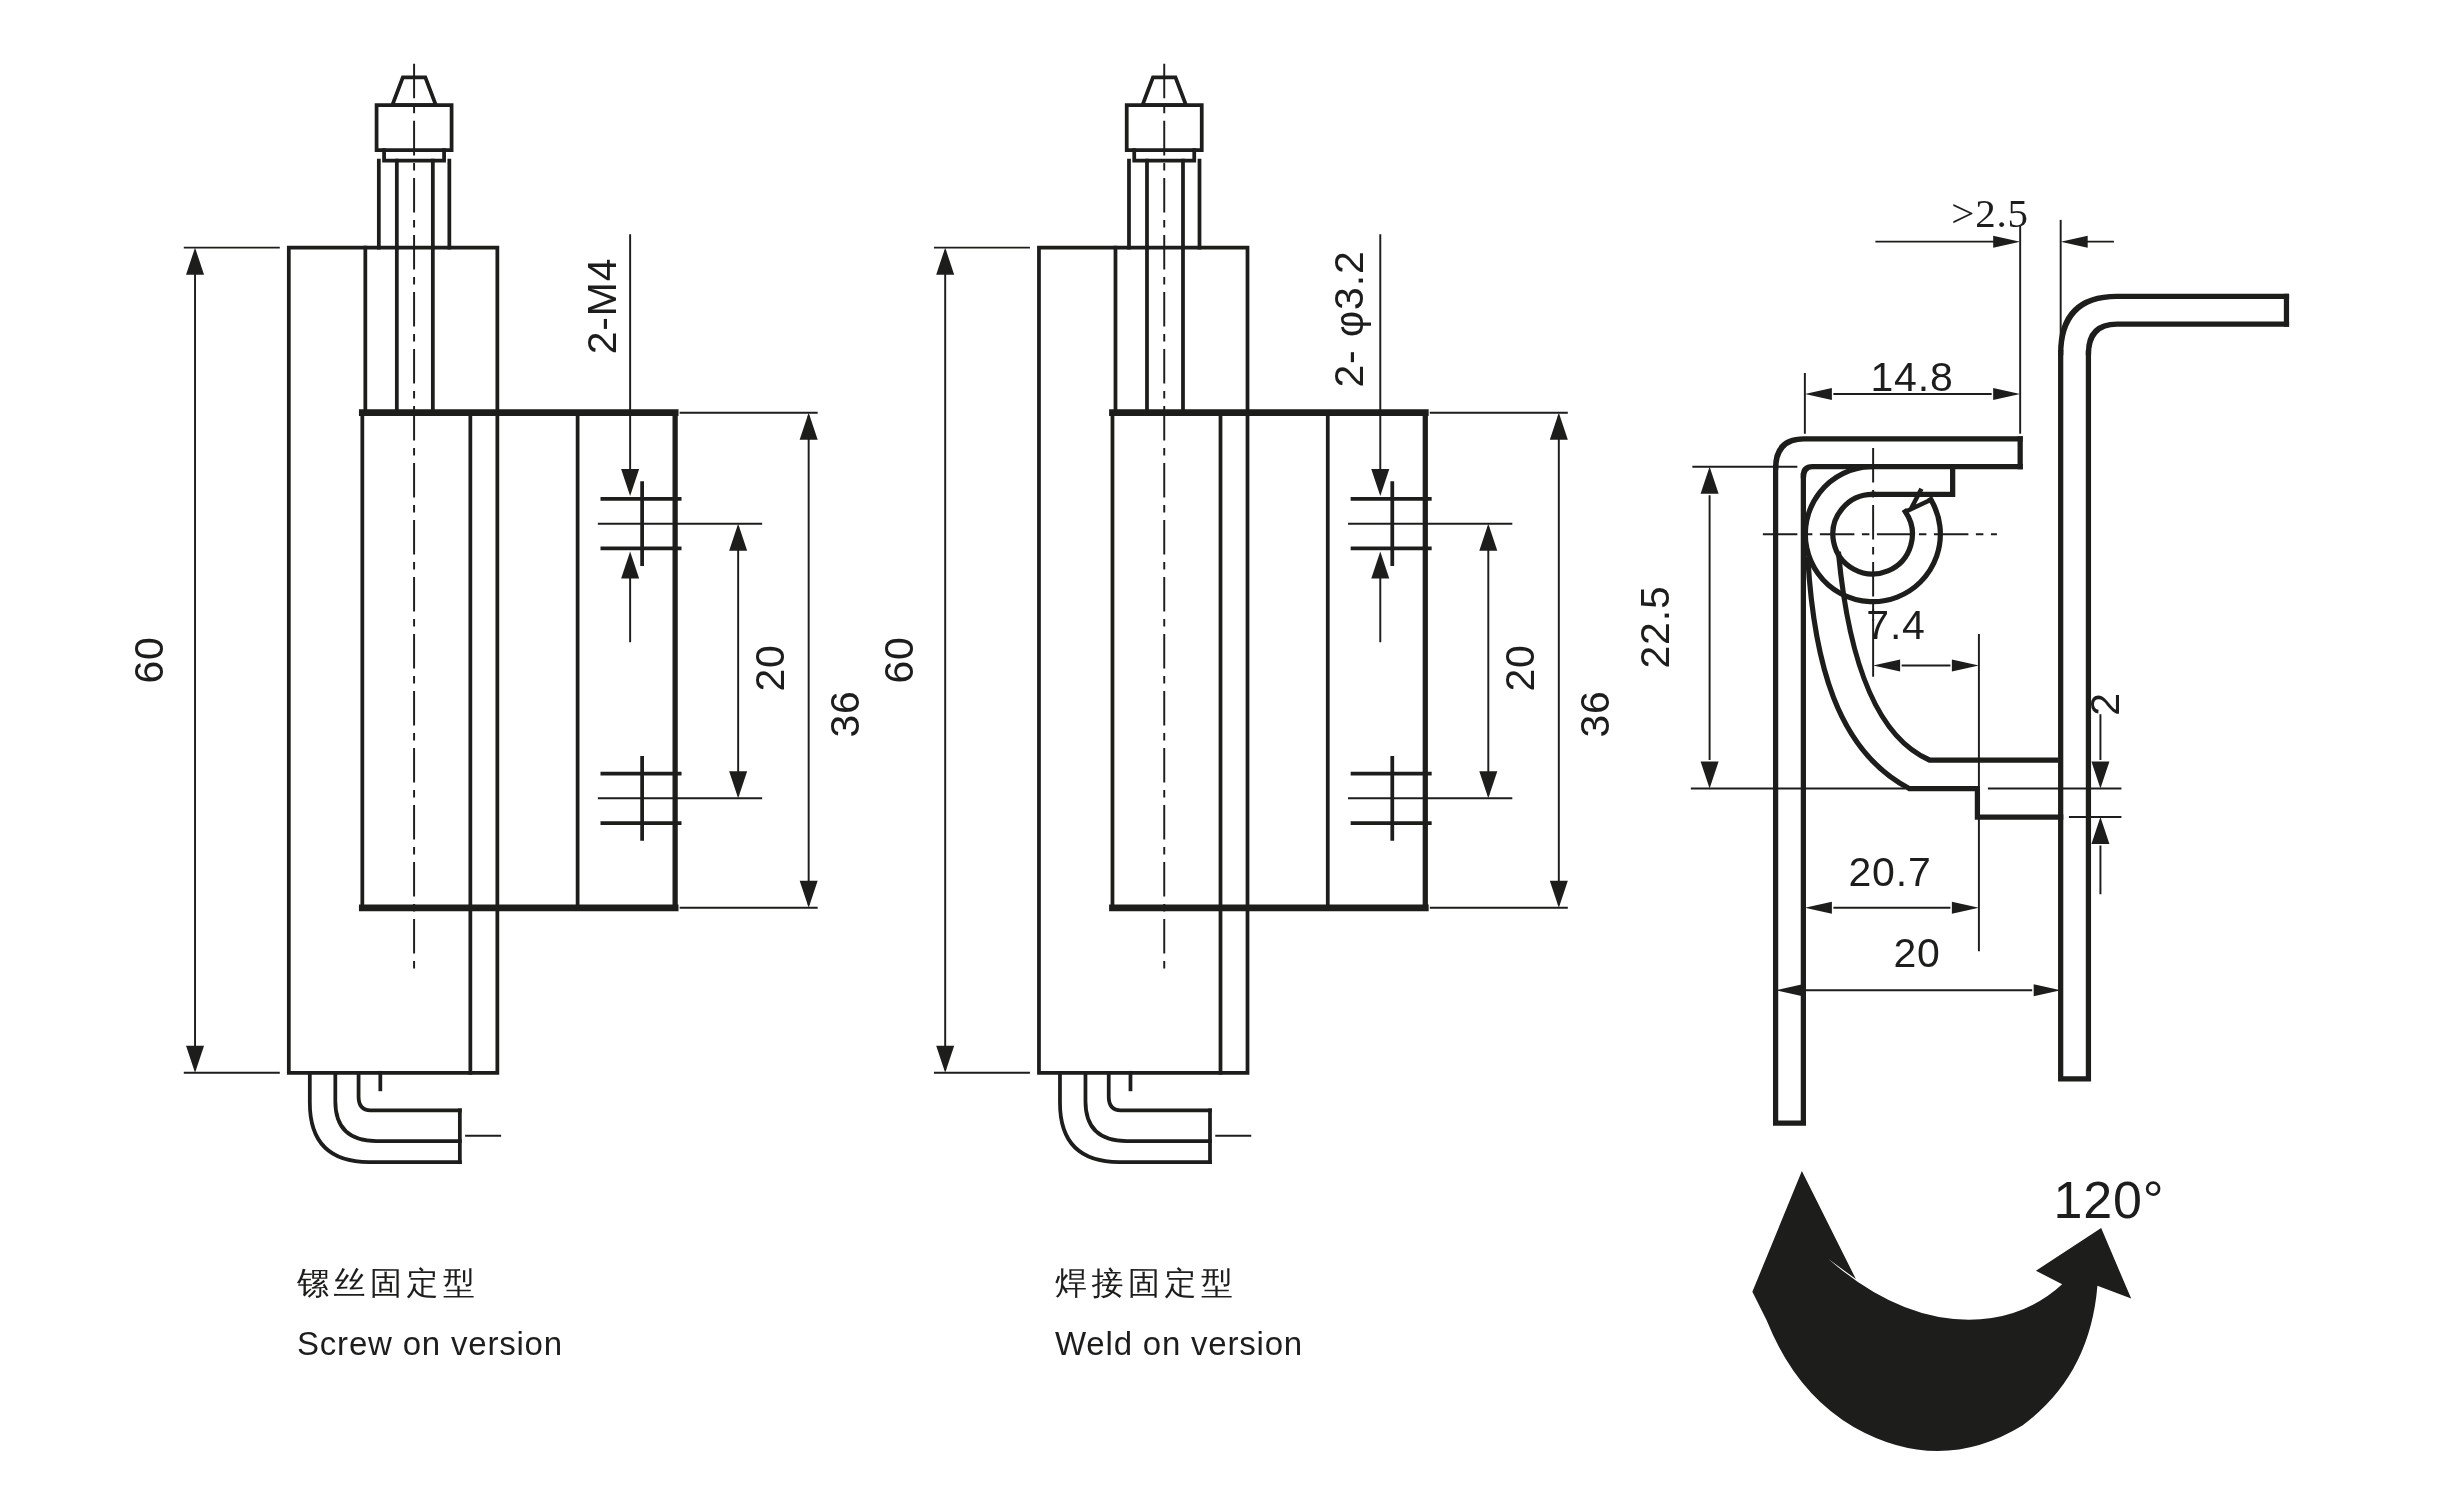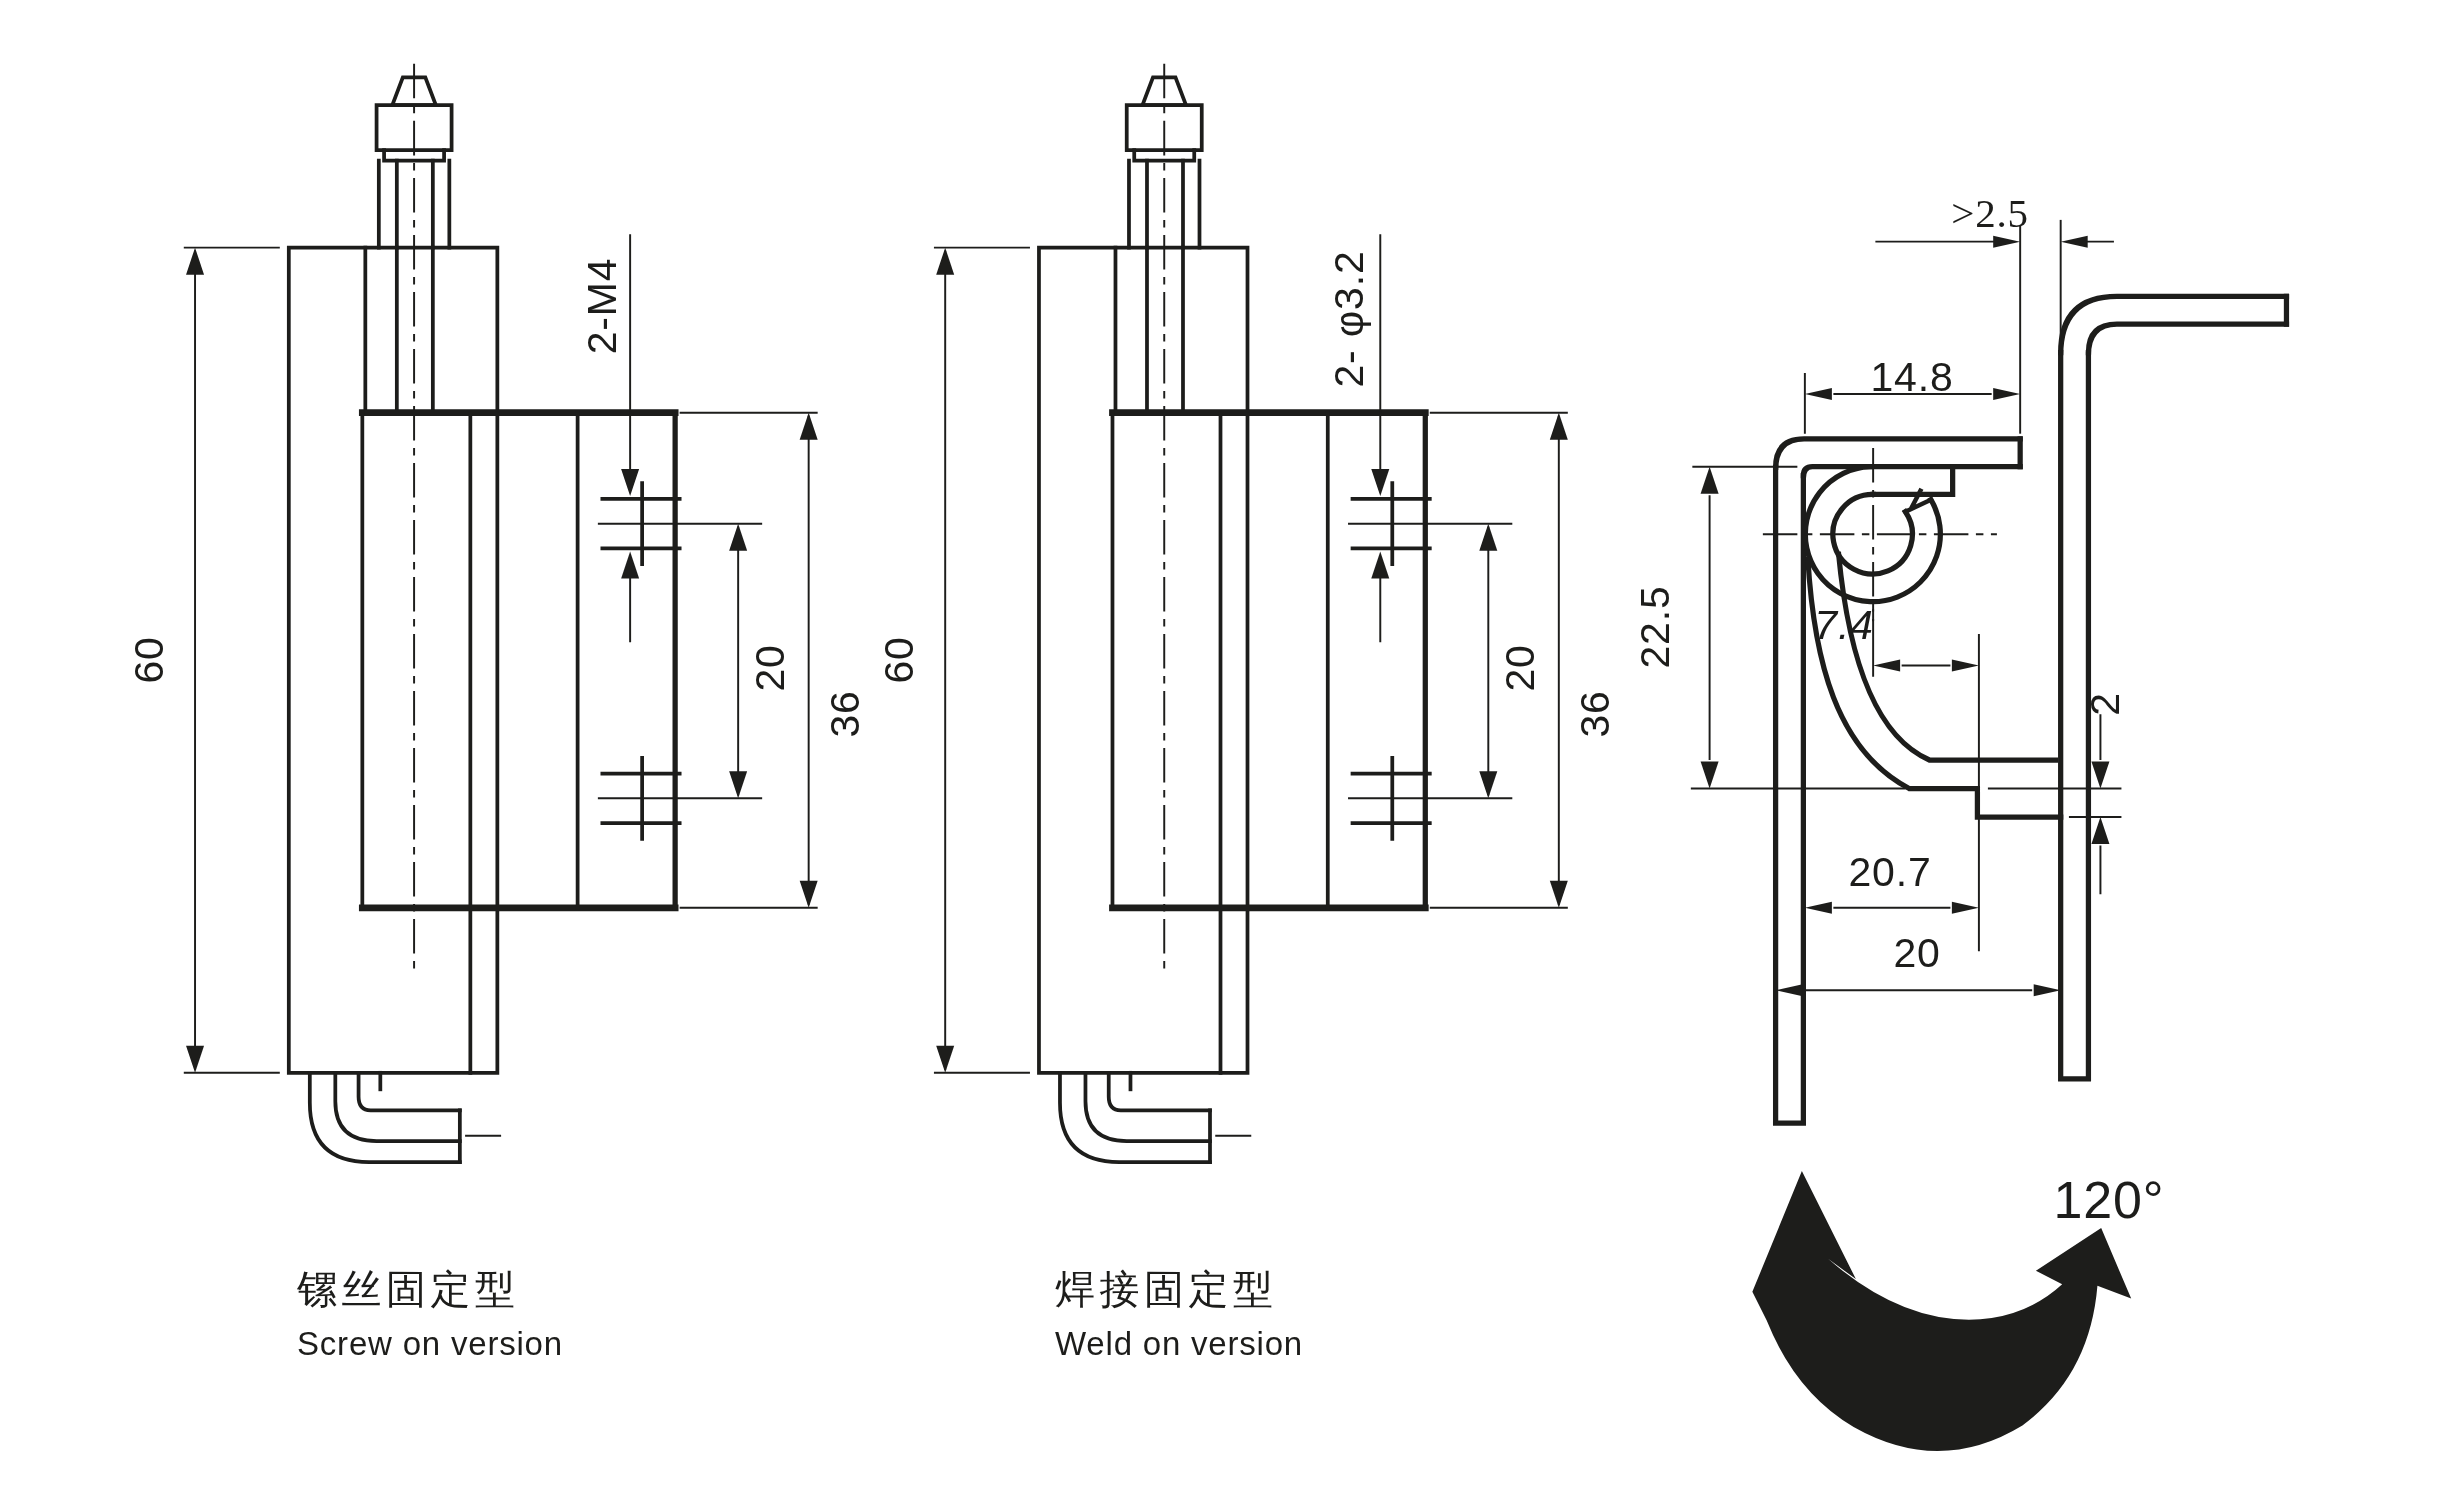--- a/index.html
+++ b/index.html
@@ -16,21 +16,21 @@
     position:absolute;
     transform:translate(-50%,-50%);
     font-size:41px;
     white-space:nowrap;
     letter-spacing:0.8px;
     color:#1d1d1b;
   }
   .rot{transform:translate(-50%,-50%) rotate(-90deg);}
   .big{font-size:52px;}
   .cap{position:absolute;white-space:nowrap;}
-  .cap-zh{font-size:40px;letter-spacing:4.5px;}
+  .cap-zh{font-size:32px;letter-spacing:4.5px;}
   .cap-en{font-size:33px;letter-spacing:0.8px;}
   
   .k{stroke:#1d1d1b;stroke-width:9;fill:none;stroke-linecap:square;}
   .o{stroke:#1d1d1b;stroke-width:7;fill:none;stroke-linecap:square;}
   .m{stroke:#1d1d1b;stroke-width:5;fill:none;stroke-linecap:square;}
   .t{stroke:#1d1d1b;stroke-width:2.6;fill:none;stroke-linecap:butt;}
   .c{stroke:#1d1d1b;stroke-width:2.6;fill:none;stroke-dasharray:46 10 10 10;}
   .f{fill:#1d1d1b;stroke:none;}
   .w{stroke:#1d1d1b;stroke-width:6;fill:none;stroke-linecap:square;}
 </style>
@@ -178,20 +178,20 @@
   <div class="lbl rot" style="left:899px;top:660px;">60</div>
   <div class="lbl rot" style="left:1349px;top:319px;">2- φ3.2</div>
   <div class="lbl rot" style="left:1520px;top:668px;">20</div>
   <div class="lbl rot" style="left:1595px;top:714px;">36</div>
   <div class="cap cap-zh" style="left:1055px;top:1262px;">焊接固定型</div>
   <div class="cap cap-en" style="left:1055px;top:1325px;text-align:right;">Weld on version</div>
 
   <div class="lbl" style="left:1990px;top:213px;font-family:Liberation Serif, serif;">&gt;2.5</div>
   <div class="lbl" style="left:1912px;top:365px;margin-top:12px;">14.8</div>
   <div class="lbl rot" style="left:1655px;top:627px;">22.5</div>
-  <div class="lbl" style="left:1844px;top:625px;font-style:italic;">7.4</div>
+  <div class="lbl" style="left:1896px;top:625px;">7.4</div>
   <div class="lbl rot" style="left:2105px;top:704px;">2</div>
   <div class="lbl" style="left:1890px;top:872px;">20.7</div>
   <div class="lbl" style="left:1917px;top:953px;">20</div>
   <div class="lbl big" style="left:2109px;top:1200px;">120°</div>
 
 </div>
 
 
 </body></html>

